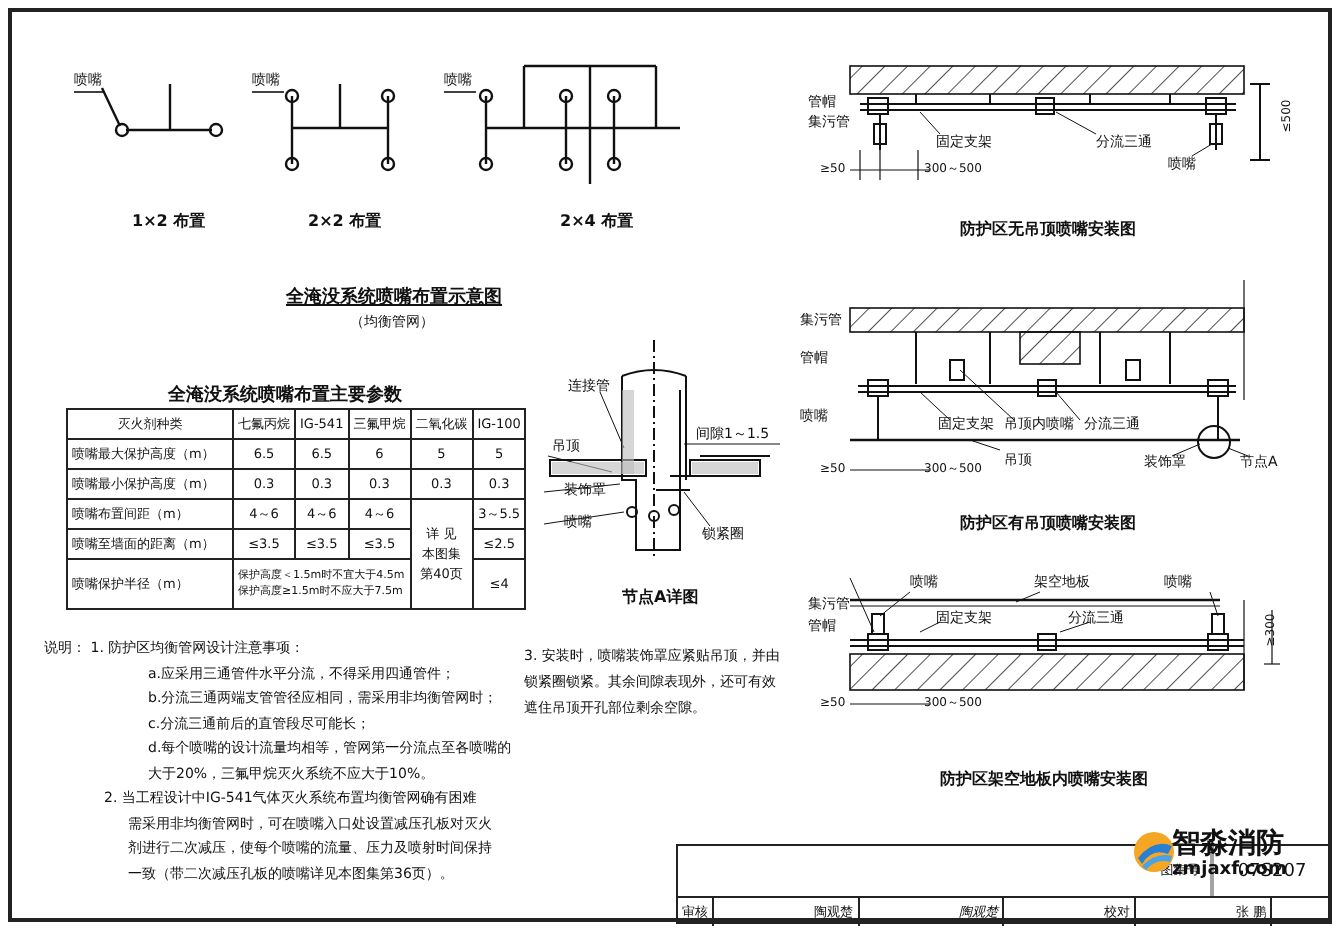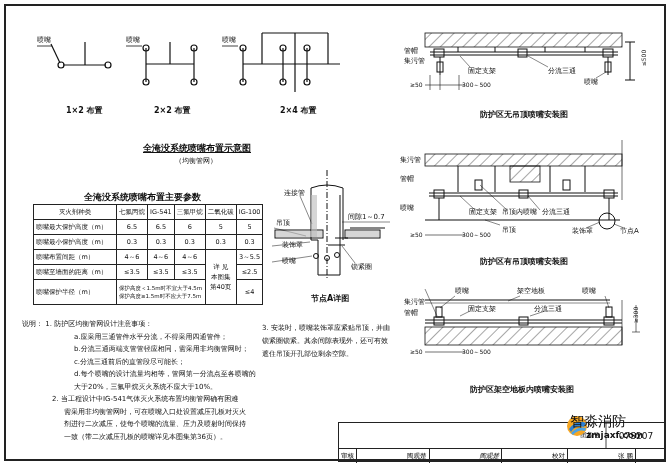--- a/index.html
+++ b/index.html
@@ -17,21 +17,21 @@
   .notes{position:absolute;left:22px;top:318px;font-size:7px;line-height:12.5px;}
   .notes .row{white-space:nowrap;}
   .note3{position:absolute;left:262px;top:322px;font-size:7px;line-height:13px;width:130px;}
   .tb{position:absolute;left:338px;top:422px;width:328px;height:40px;border:1px solid #222;box-sizing:border-box;}
   .tb-title{position:absolute;left:0;top:0;width:235px;height:25px;font-size:11px;font-weight:bold;display:flex;align-items:center;justify-content:center;border-right:1px solid #222;}
   .tb-row{position:absolute;left:0;top:25px;width:326px;height:14px;border-top:1px solid #222;display:flex;font-size:6.5px;gap:48px;}
   .tb-row > div{border-right:1px solid #222;display:flex;align-items:center;justify-content:center;padding:0 2px;white-space:nowrap;}
   .tb-row > div:last-child{border-right:none;}
   .sig{font-style:italic;font-family:"DejaVu Serif",serif;}
   .wm{position:absolute;left:566px;top:413px;}
-  .wm-cn{font-size:14px;font-weight:normal;color:#111;position:absolute;left:4px;top:0;white-space:nowrap;}
+  .wm-cn{font-size:14px;font-weight:bold;color:#111;position:absolute;left:20px;top:0;white-space:nowrap;}
   .wm-url{font-size:9px;font-weight:bold;color:#111;position:absolute;left:20px;top:17px;white-space:nowrap;}
 </style>
 </head>
 <body>
 
 <div class="frame"></div>
 
 <div>
   <svg width="671" height="120" style="left:0;top:0">
     <g stroke="#111" stroke-width="1.2" fill="none">
@@ -166,21 +166,21 @@
     <g fill="#bbb" stroke="none">
       <rect x="276" y="231" width="46" height="6" opacity="0.6"></rect>
       <rect x="346" y="231" width="33" height="6" opacity="0.6"></rect>
       <rect x="311" y="195" width="6" height="42" opacity="0.6"></rect>
     </g>
   </svg>
   <span class="lbl" style="left:284px;top:190px">连接管</span>
   <span class="lbl" style="left:276px;top:220px">吊顶</span>
   <span class="lbl" style="left:282px;top:242px">装饰罩</span>
   <span class="lbl" style="left:282px;top:258px">喷嘴</span>
-  <span class="lbl" style="left:348px;top:214px">间隙1～0.7</span>
+  <span class="lbl" style="left:348px;top:214px">间隙1～1.5</span>
   <span class="lbl" style="left:351px;top:264px">锁紧圈</span>
   <span class="cap" style="left:311px;top:293px">节点A详图</span>
 </div>
 
 <svg width="671" height="467" style="left:0;top:0">
   <defs>
     <pattern id="hatch" width="8" height="8" patternUnits="userSpaceOnUse" patternTransform="rotate(45)">
       <line x1="0" y1="0" x2="0" y2="8" stroke="#222" stroke-width="0.8"></line>
     </pattern>
   </defs>

